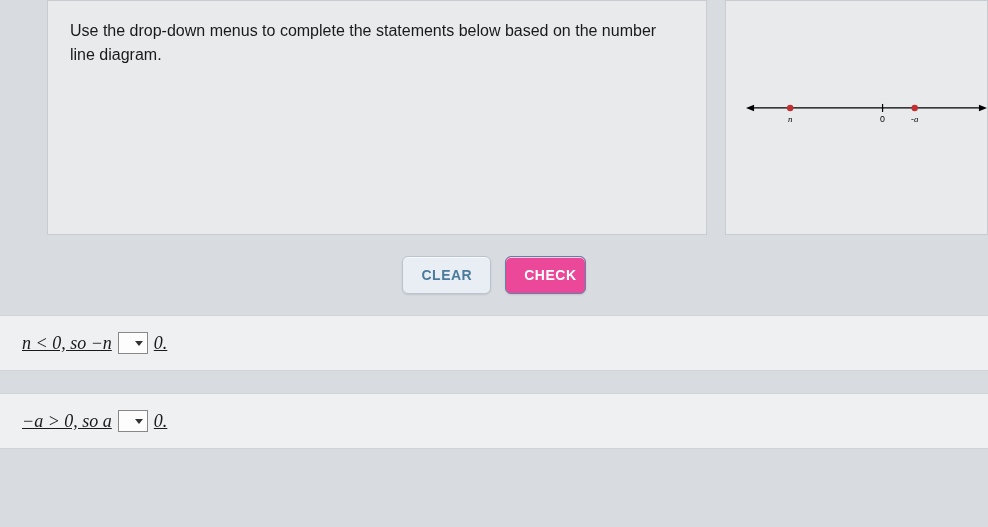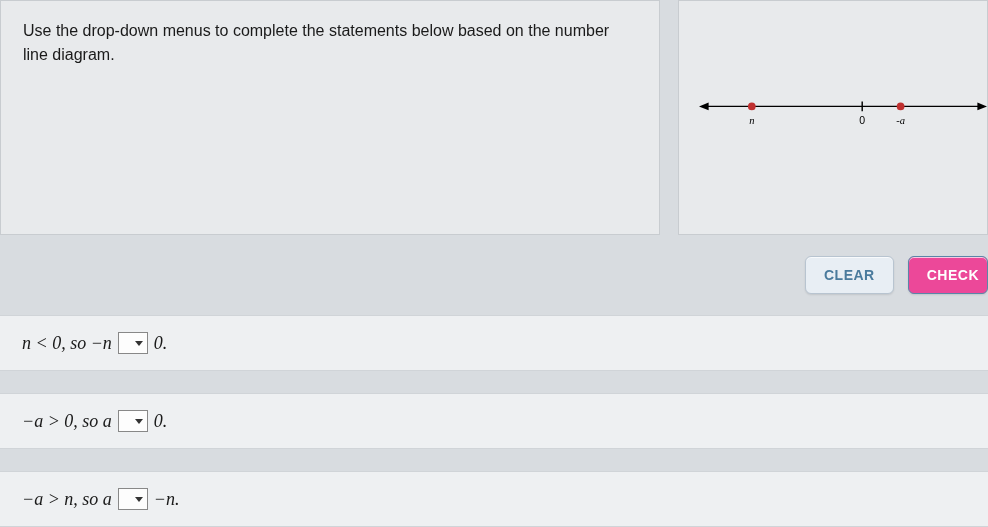--- a/index.html
+++ b/index.html
@@ -23,20 +23,21 @@
     }
     .instruction-panel {
       background: #e8eaec;
       border: 1px solid #c8ccd0;
       padding: 18px 22px;
       width: 660px;
       height: 235px;
       font-size: 16px;
       color: #1a1a1a;
       line-height: 1.5;
+      margin-left: 47px;
     }
     .diagram-panel {
       background: #e8eaec;
       border: 1px solid #c8ccd0;
       flex: 1;
       height: 235px;
       position: relative;
       margin-left: 8px;
     }
     .number-line {
@@ -45,21 +46,21 @@
       left: 20px;
       right: 0px;
       height: 40px;
     }
     .nl-svg {
       width: 100%;
       height: 40px;
     }
     .button-row {
       display: flex;
-      justify-content: flex-end;
+      justify-content: center;
       gap: 14px;
       padding: 20px 0 20px 0;
       height: 80px;
       align-items: center;
     }
     .btn {
       background: #e8eef4;
       border: 1px solid #b8c4d0;
       border-radius: 6px;
       padding: 10px 18px;
@@ -84,20 +85,21 @@
       border-top: 1px solid #d0d4d8;
       border-bottom: 1px solid #d0d4d8;
       padding: 16px 22px;
       margin-bottom: 22px;
       font-size: 18px;
       color: #1a1a1a;
       display: flex;
       align-items: flex-end;
       font-family: 'Times New Roman', serif;
       font-style: italic;
+      text-decoration: underline;
     }
     .dropdown {
       display: inline-block;
       border: 1px solid #888;
       background: #fdfdfd;
       width: 30px;
       height: 22px;
       margin: 0 6px;
       position: relative;
       cursor: pointer;
@@ -156,19 +158,14 @@
     <span class="dropdown"></span>
     <span class="math">0.</span>
   </div>
 
   <div class="statement-row">
     <span class="math">−a &gt; 0, so a</span>
     <span class="dropdown"></span>
     <span class="math">0.</span>
   </div>
 
-  <div class="statement-row">
-    <span class="math">−a &gt; n, so a</span>
-    <span class="dropdown"></span>
-    <span class="math">−n.</span>
-  </div>
 
 </div>
 
 </body></html>

